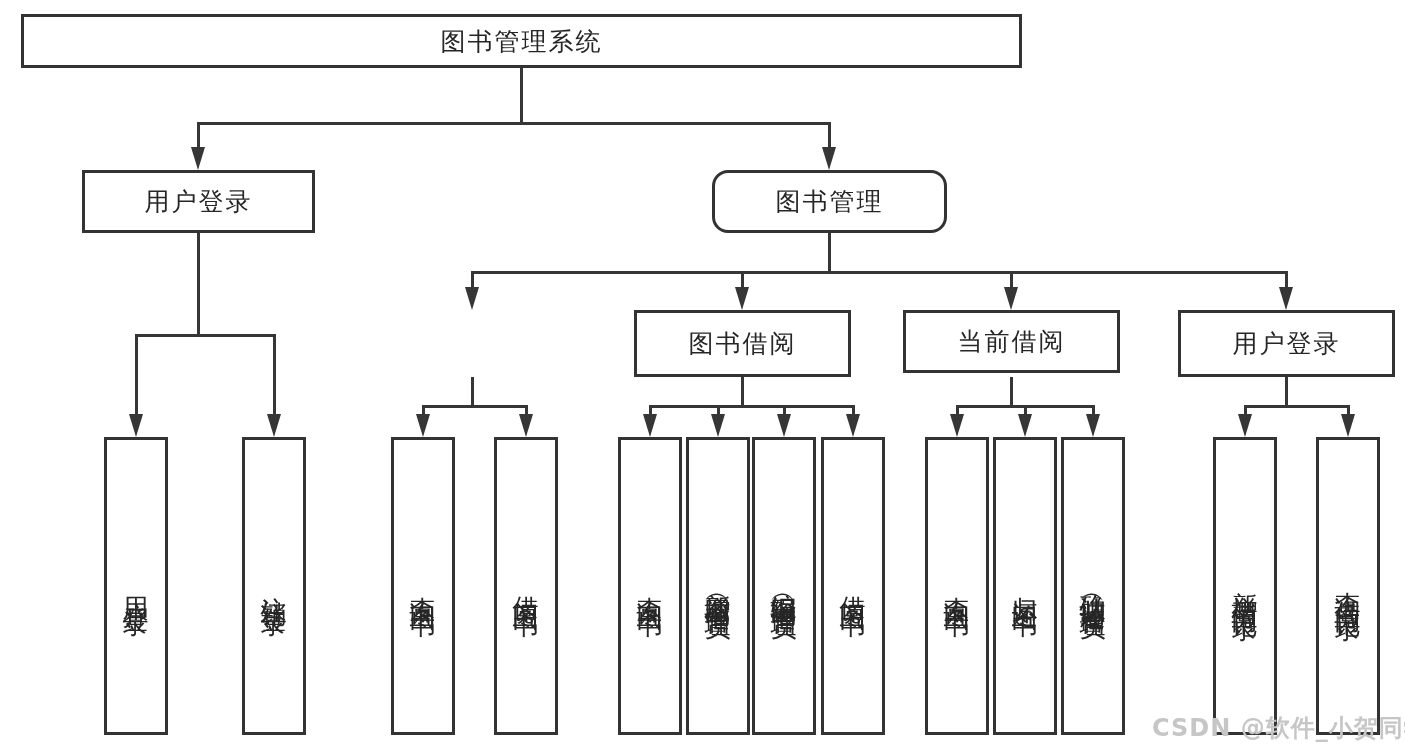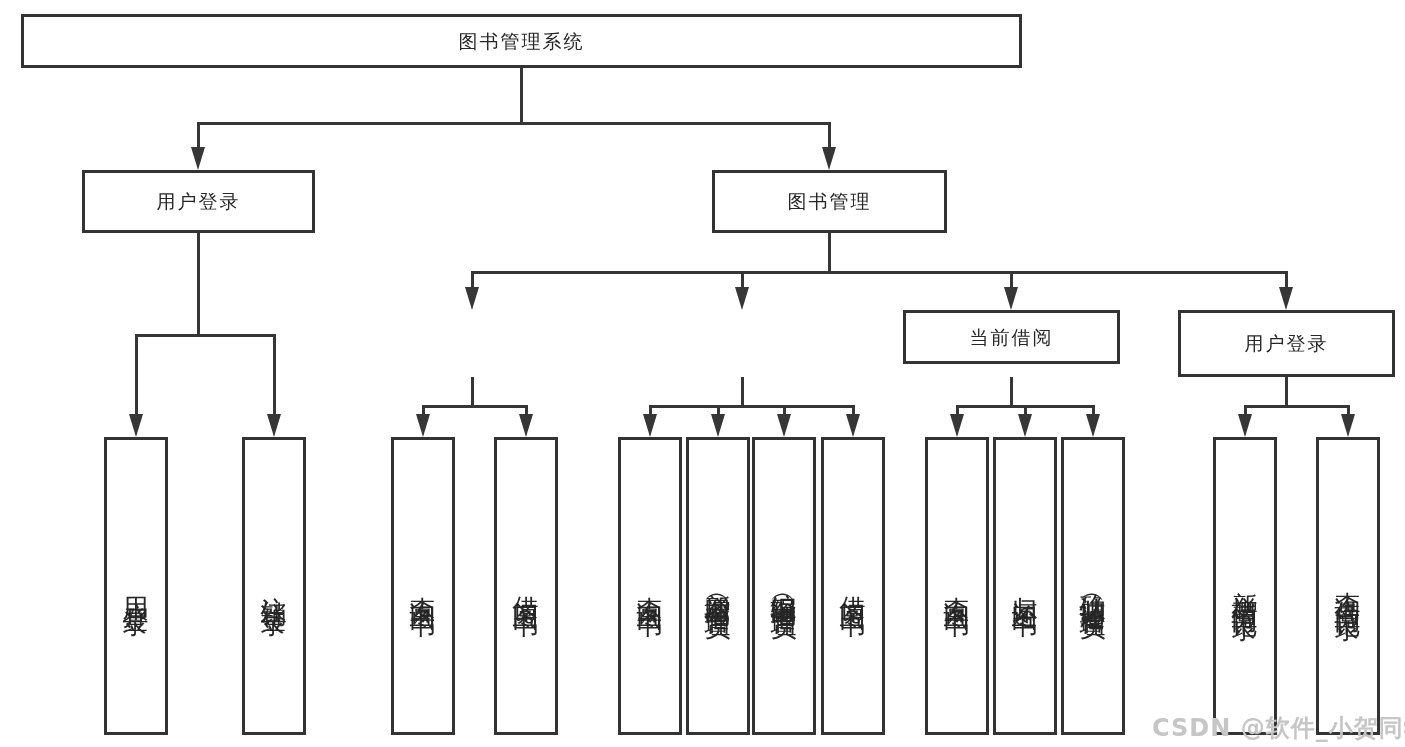--- a/index.html
+++ b/index.html
@@ -14,21 +14,21 @@
     position:absolute;
     box-sizing:border-box;
     border:3px solid #333333;
     background:#ffffff;
     display:flex;
     align-items:center;
     justify-content:center;
     color:#262626;
   }
   .hlabel{
-    font-size:19px;
+    font-size:25px;
     letter-spacing:2px;
     white-space:nowrap;
     line-height:1;
   }
   .vtext{
     writing-mode:vertical-rl;
     text-orientation:mixed;
     font-size:26px;
     letter-spacing:5px;
     line-height:1;
@@ -59,25 +59,28 @@
 
 <div id="canvas">
 
   <div class="box" style="left:21px;top:14px;width:1001px;height:54px;">
     <span class="hlabel">图书管理系统</span>
   </div>
 
   <div class="box" style="left:82px;top:170px;width:233px;height:63px;">
     <span class="hlabel">用户登录</span>
   </div>
-  <div class="box" style="left:712px;top:170px;width:235px;height:63px;">
+  <div class="box" style="left:712px;top:170px;width:235px;height:63px;border-radius:16px;">
     <span class="hlabel">图书管理</span>
   </div>
 
-  <div class="box" style="left:903px;top:310px;width:217px;height:54px;">
+  <div class="box" style="left:634px;top:310px;width:217px;height:67px;">
+    <span class="hlabel">图书借阅</span>
+  </div>
+  <div class="box" style="left:903px;top:310px;width:217px;height:63px;">
     <span class="hlabel">当前借阅</span>
   </div>
   <div class="box" style="left:1178px;top:310px;width:217px;height:67px;">
     <span class="hlabel">用户登录</span>
   </div>
 
   <div class="box" style="left:104px;top:437px;width:64px;height:298px;">
     <span class="vtext">用户登录</span>
   </div>
   <div class="box" style="left:242px;top:437px;width:64px;height:298px;">

